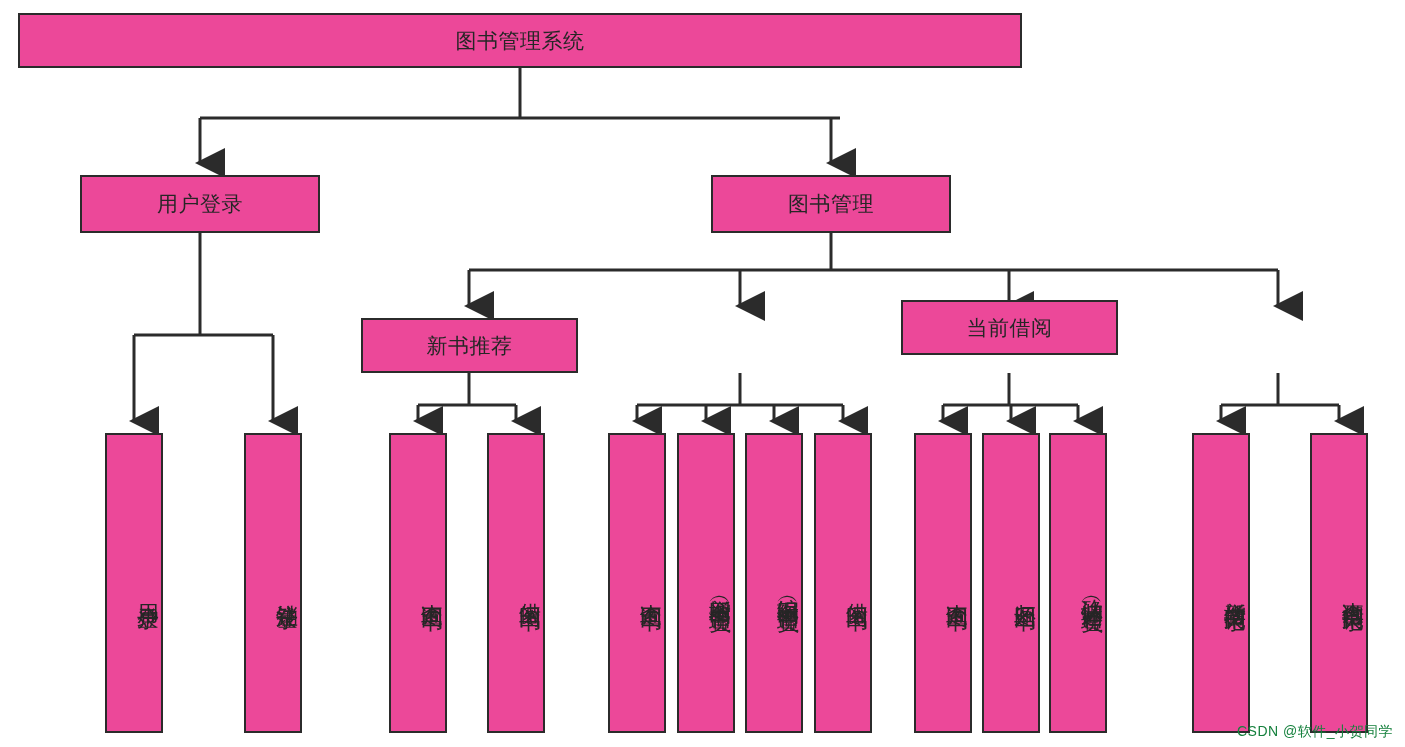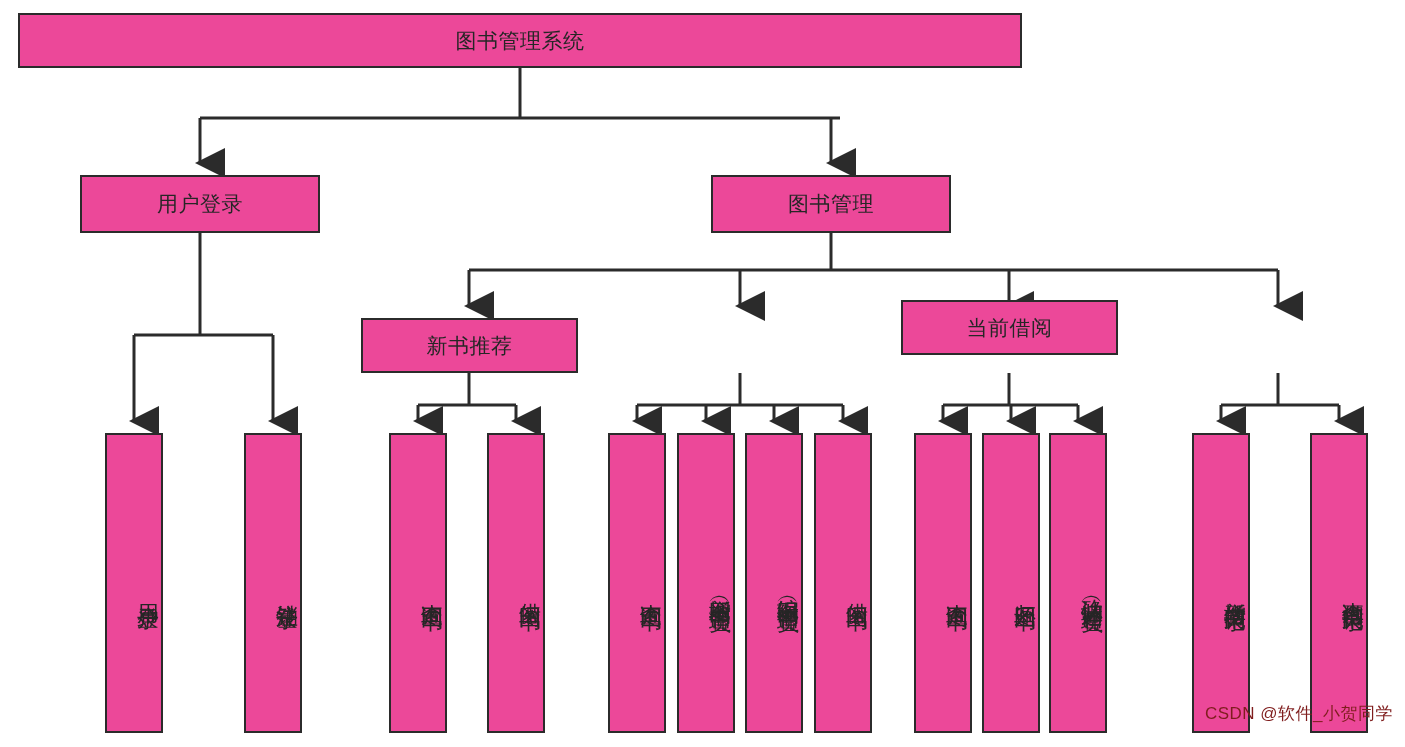--- a/index.html
+++ b/index.html
@@ -51,23 +51,23 @@
     padding-top: 14px;
     white-space: nowrap;
   }
   .node.vert .label {
     writing-mode: vertical-rl;
     text-orientation: upright;
   }
   #watermark {
     position: absolute;
     right: 12px;
-    bottom: 22px;
-    font-size: 17px;
-    color: #7f1d1d;
+    bottom: 6px;
+    font-size: 14px;
+    color: #15803d;
     letter-spacing: 0.5px;
     user-select: none;
   }
 </style>
 </head>
 <body>
 
 <div id="canvas">
 
   <svg class="edges" viewBox="0 0 1405 747" xmlns="http://www.w3.org/2000/svg">

